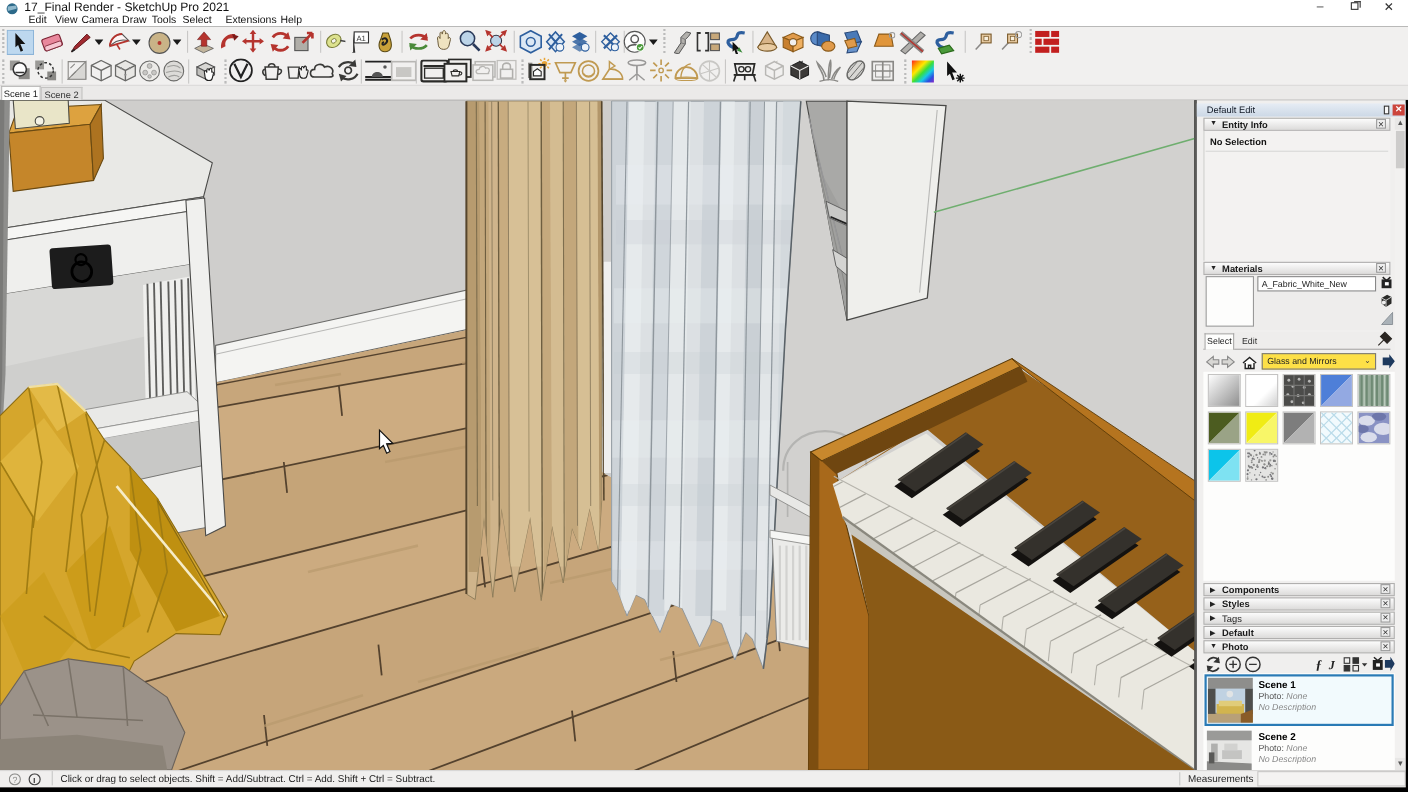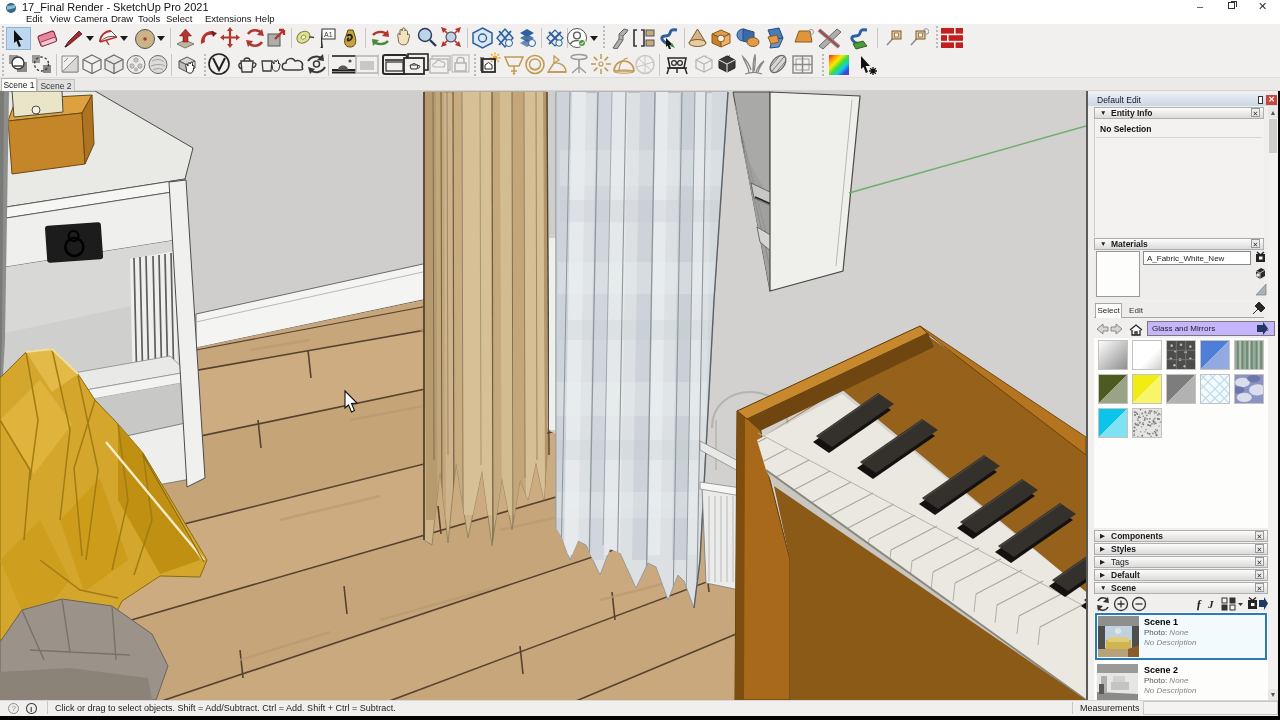--- a/index.html
+++ b/index.html
@@ -747,21 +747,21 @@
     <div class="abs" style="left:1095px;top:303px;width:27px;height:15px;background:#fdfdfc;border:1px solid #a8a7a6;border-bottom:none;font-size:8px;color:#222;text-align:center;line-height:14px">Select</div>
     <div class="abs" style="left:1124px;top:305px;width:24px;height:13px;font-size:8px;color:#333;text-align:center;line-height:12px">Edit</div>
     <svg class="abs" style="left:1252px;top:301px" width="14" height="14" viewBox="0 0 14 14">
       <path d="M1 13 L6 8 M6 8 L9 11 L13 7 L7 1 L3 5 Z" fill="#2a2622" stroke="#2a2622" stroke-width="1"></path>
     </svg>
     <svg class="abs" style="left:1096px;top:321px" width="50" height="16" viewBox="0 0 50 16">
       <path d="M1 8 L7 3 L7 6 L12 6 L12 10 L7 10 L7 13 Z" fill="#d8d7d4" stroke="#888"></path>
       <path d="M26 8 L20 3 L20 6 L15 6 L15 10 L20 10 L20 13 Z" fill="#d8d7d4" stroke="#888"></path>
       <path d="M34 9 L40 4 L46 9 M36 9 L36 14 L44 14 L44 9 M39 14 L39 11 L41 11 L41 14" fill="#fdfdfc" stroke="#222" stroke-width="1.3"></path>
     </svg>
-    <div class="abs" style="left:1147px;top:321px;width:128px;height:15px;background:#c4b5fd;border:1px solid #7a7978;font-size:8px;color:#222;line-height:14px;padding-left:4px">Glass and Mirrors<span style="position:absolute;right:4px;top:0px;color:#444;font-size:7px">⌄</span></div>
+    <div class="abs" style="left:1147px;top:321px;width:104px;height:15px;background:#fde047;border:1px solid #7a7978;font-size:8px;color:#222;line-height:14px;padding-left:4px">Glass and Mirrors<span style="position:absolute;right:4px;top:0px;color:#444;font-size:7px">⌄</span></div>
     <svg class="abs" style="left:1255px;top:321px" width="14" height="15" viewBox="0 0 14 15">
       <path d="M2 4 L8 4 L8 1 L13 7.5 L8 14 L8 11 L2 11 Z" fill="#1e3a5e"></path>
     </svg>
     <div class="abs" style="left:1094px;top:338px;width:174px;height:190px;background:#fdfdfc"></div>
     <svg class="abs" style="left:0;top:0" width="1" height="1">
       <defs>
         <linearGradient id="g1" x1="0" y1="0" x2="1" y2="1">
           <stop offset="0" stop-color="#fdfdfd"></stop>
           <stop offset="1" stop-color="#8f8f8f"></stop>
         </linearGradient>
@@ -948,21 +948,21 @@
       <span style="position:absolute;left:16px;top:0px;font-weight:normal;color:#1a1a1a">Tags</span>
       <span style="position:absolute;right:3px;top:0px;width:9px;height:9px;border:1px solid #999;background:#eee;font-size:7px;line-height:9px;text-align:center;color:#333">✕</span>
     </div>
     <div class="abs" style="left:1094px;top:569px;width:174px;height:12px;background:linear-gradient(#fcfcfc,#dcdbda);border:1px solid #b0afae;font-size:8.5px;color:#111">
       <span style="position:absolute;left:5px;top:1px;font-size:6.5px;color:#222">▶</span>
       <span style="position:absolute;left:16px;top:0px;font-weight:bold;color:#1a1a1a">Default</span>
       <span style="position:absolute;right:3px;top:0px;width:9px;height:9px;border:1px solid #999;background:#eee;font-size:7px;line-height:9px;text-align:center;color:#333">✕</span>
     </div>
     <div class="abs" style="left:1094px;top:582px;width:174px;height:12px;background:linear-gradient(#fcfcfc,#dcdbda);border:1px solid #b0afae;font-size:8.5px;color:#111">
       <span style="position:absolute;left:5px;top:1px;font-size:6.5px;color:#222">▼</span>
-      <span style="position:absolute;left:16px;top:0px;font-weight:bold;color:#1a1a1a">Scene</span>
+      <span style="position:absolute;left:16px;top:0px;font-weight:bold;color:#1a1a1a">Photo</span>
       <span style="position:absolute;right:3px;top:0px;width:9px;height:9px;border:1px solid #999;background:#eee;font-size:7px;line-height:9px;text-align:center;color:#333">✕</span>
     </div>
     <svg class="abs" style="left:1096px;top:596px" width="172" height="16" viewBox="0 0 172 16">
       <path d="M2 5 A 6 6 0 0 1 12 4" fill="none" stroke="#333" stroke-width="1.6"></path>
       <path d="M12 1 L13 7 L7 6 Z" fill="#333"></path>
       <path d="M12 11 A 6 6 0 0 1 2 12" fill="none" stroke="#333" stroke-width="1.6"></path>
       <path d="M2 15 L1 9 L7 10 Z" fill="#333"></path>
       <circle cx="25" cy="8" r="6.5" fill="none" stroke="#333" stroke-width="1.3"></circle>
       <path d="M25 4.5 L25 11.5 M21.5 8 L28.5 8" stroke="#333" stroke-width="1.3"></path>
       <circle cx="43" cy="8" r="6.5" fill="none" stroke="#333" stroke-width="1.3"></circle>

